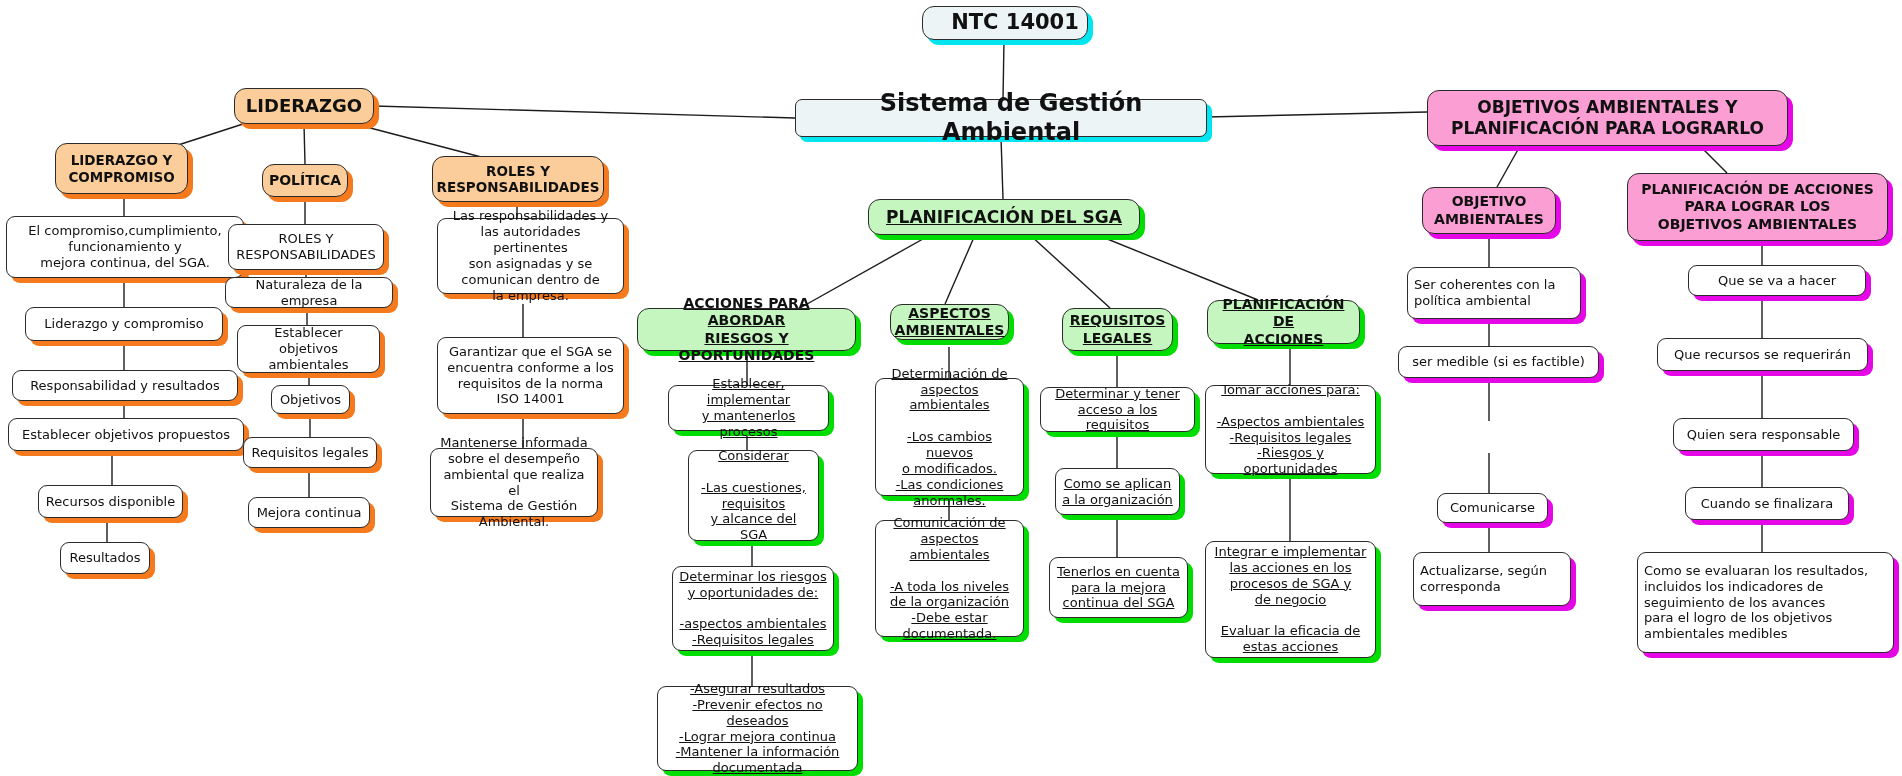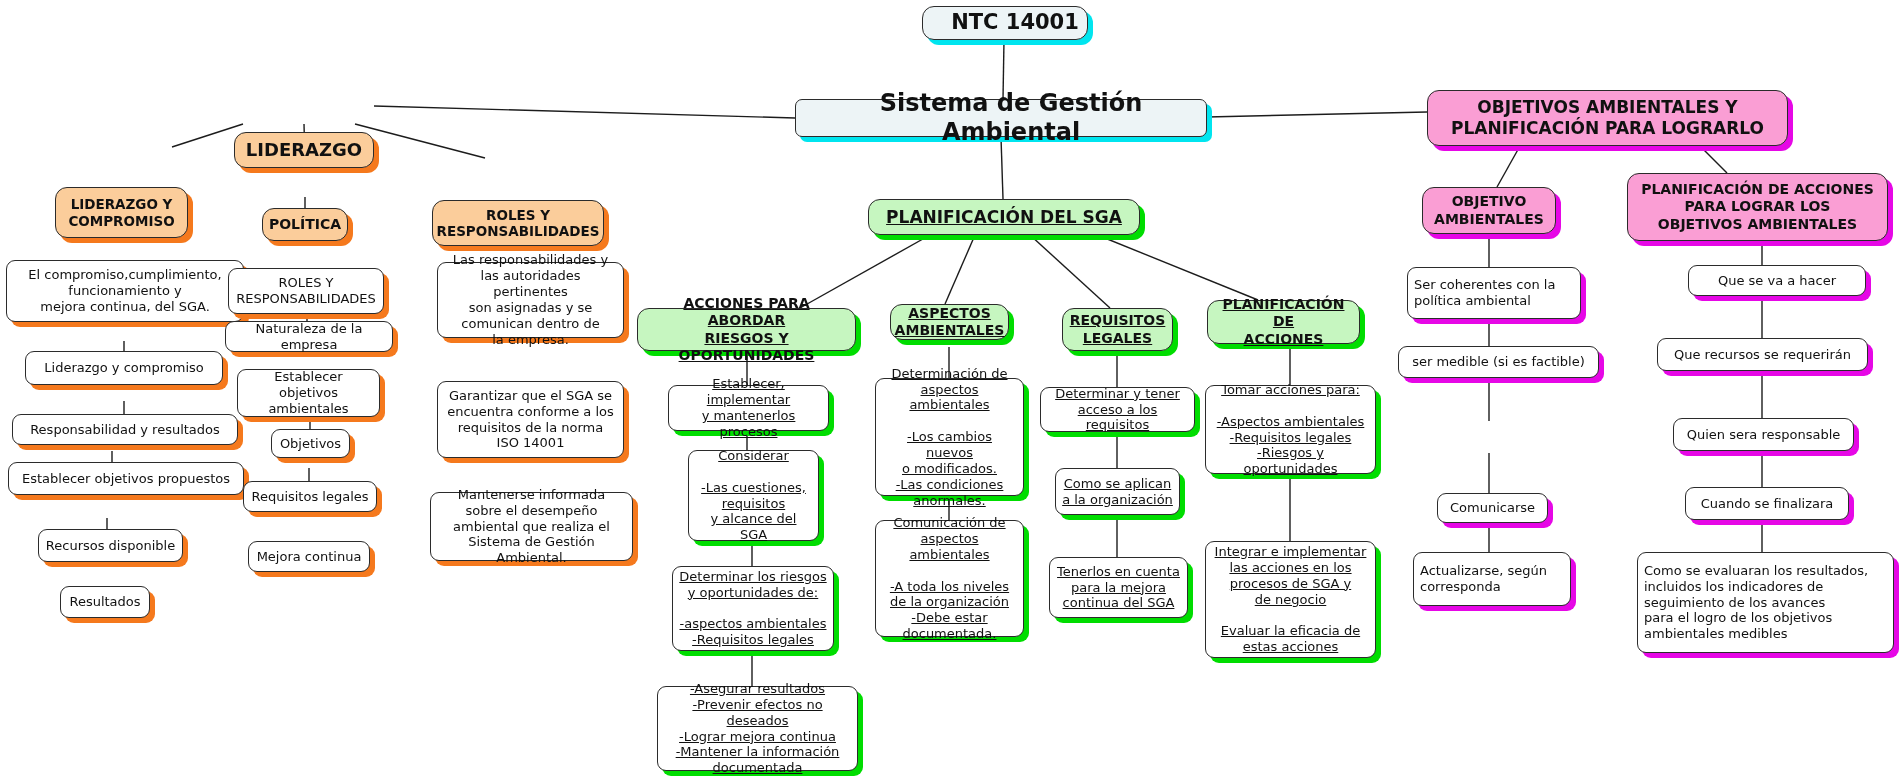--- a/index.html
+++ b/index.html
@@ -19,21 +19,21 @@
     text-align:center;white-space:pre-line;
     background:#ffffff;border:1.6px solid #2b2b2b;border-radius:9px;
     font-size:13px;line-height:1.22;padding:3px 6px;
   }
   .hdr{font-weight:bold;border-radius:12px;}
   .f-top{background:var(--top-fill,#edf4f6);}
   .f-orange{background:var(--orange-fill,#fbcd9b);}
   .f-green{background:var(--green-fill,#c6f6c0);}
   .f-pink{background:var(--pink-fill,#fa9ed4);}
   .sh-c{box-shadow:5px 5px 0 var(--cyan-shadow,#00e5ef);padding-left:26px;}
-  .sh-o{box-shadow:5px 5px 0 var(--orange-shadow,#f5791d);margin-top:44px;}
+  .sh-o{box-shadow:5px 5px 0 var(--orange-shadow,#f5791d);}
   .sh-g{box-shadow:5px 5px 0 var(--green-shadow,#00dd00);text-decoration:underline;}
   .sh-m{box-shadow:5px 5px 0 var(--pink-shadow,#e607e6);}
   .fs21{font-size:21px;} .fs24{font-size:24px;} .fs18{font-size:18px;}
   .fs17{font-size:17px;} .fs14{font-size:14px;} .fs13b{font-size:13.5px;}
   .left{text-align:left;justify-content:flex-start;}
 </style>
 </head>
 <body>
 
 <div id="canvas">
@@ -120,21 +120,21 @@
 
   <div class="node sh-o" style="left:437px;top:218px;width:187px;height:76px">Las responsabilidades y
 las autoridades pertinentes
 son asignadas y se
 comunican dentro de
 la empresa.</div>
   <div class="node sh-o" style="left:437px;top:337px;width:187px;height:77px">Garantizar que el SGA se
 encuentra conforme a los
 requisitos de la norma
 ISO 14001</div>
-  <div class="node sh-o" style="left:430px;top:448px;width:203px;height:69px">Mantenerse informada
+  <div class="node sh-o" style="left:430px;top:448px;width:168px;height:69px">Mantenerse informada
 sobre el desempeño
 ambiental que realiza el
 Sistema de Gestión Ambiental.</div>
 
   <div class="node hdr f-green sh-g fs17" style="left:868px;top:199px;width:272px;height:36px">PLANIFICACIÓN DEL SGA</div>
   <div class="node hdr f-green sh-g fs14" style="left:637px;top:308px;width:219px;height:43px">ACCIONES PARA ABORDAR
 RIESGOS Y OPORTUNIDADES</div>
   <div class="node hdr f-green sh-g fs14" style="left:890px;top:304px;width:119px;height:36px">ASPECTOS
 AMBIENTALES</div>
   <div class="node hdr f-green sh-g fs14" style="left:1062px;top:308px;width:111px;height:43px">REQUISITOS

